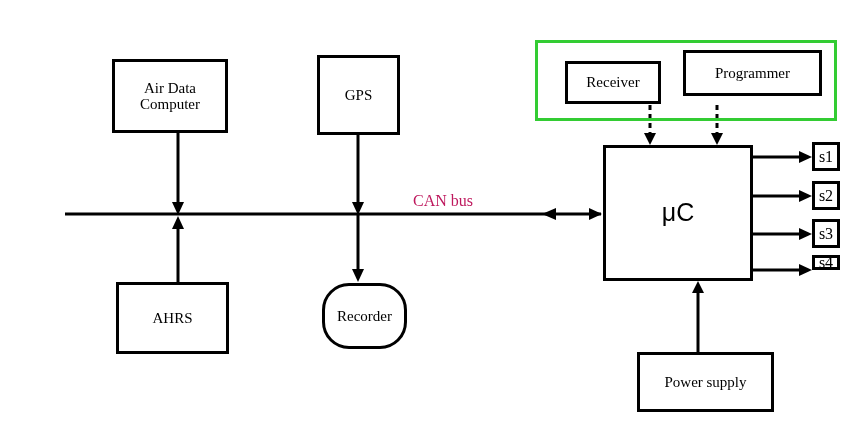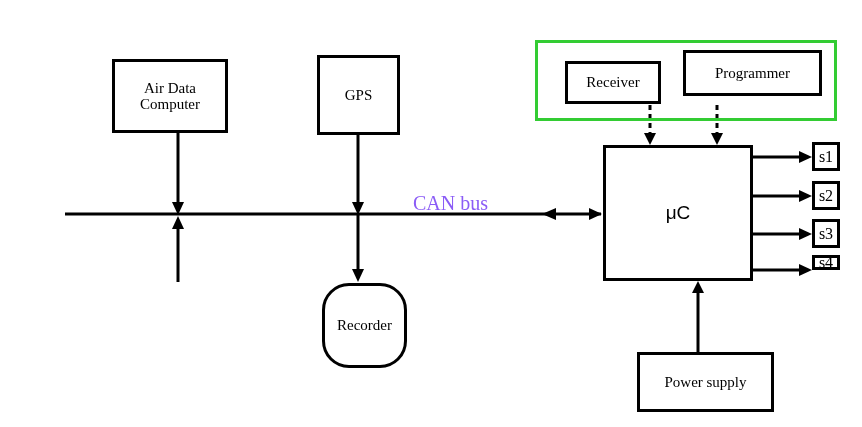--- a/index.html
+++ b/index.html
@@ -31,32 +31,32 @@
     text-align: center;
     font-size: 15px;
     color: #000000;
     line-height: 1.1;
   }
   .node-small {
     font-size: 16px;
   }
   .mcu-label {
     font-family: "Liberation Sans", "DejaVu Sans", sans-serif;
-    font-size: 19px;
+    font-size: 25px;
   }
   .group-frame {
     position: absolute;
     box-sizing: border-box;
     border: 3px solid #33cc33;
     background: transparent;
   }
   .float-label {
     position: absolute;
-    font-size: 20px;
-    color: #8b5cf6;
+    font-size: 16px;
+    color: #be185d;
     white-space: nowrap;
   }
 </style>
 </head>
 <body>
 
 <div id="canvas">
 
   <svg id="wires" viewBox="0 0 862 427" fill="#000000" stroke="#000000">
 
@@ -120,22 +120,25 @@
   <div class="group-frame" style="left:535px; top:40px; width:302px; height:81px;"></div>
 
   <div class="node" style="left:112px; top:59px; width:116px; height:74px;">
     <span>Air Data Computer</span>
   </div>
 
   <div class="node" style="left:317px; top:55px; width:83px; height:80px;">
     <span>GPS</span>
   </div>
 
+  <div class="node" style="left:116px; top:282px; width:113px; height:72px;">
+    <span>AHRS</span>
+  </div>
 
-  <div class="node" style="left:322px; top:283px; width:85px; height:85px;border-radius:27px;">
+  <div class="node" style="left:322px; top:283px; width:85px; height:66px;border-radius:27px;">
     <span>Recorder</span>
   </div>
 
   <div class="node" style="left:565px; top:61px; width:96px; height:43px;">
     <span>Receiver</span>
   </div>
 
   <div class="node" style="left:683px; top:50px; width:139px; height:46px;">
     <span>Programmer</span>
   </div>

